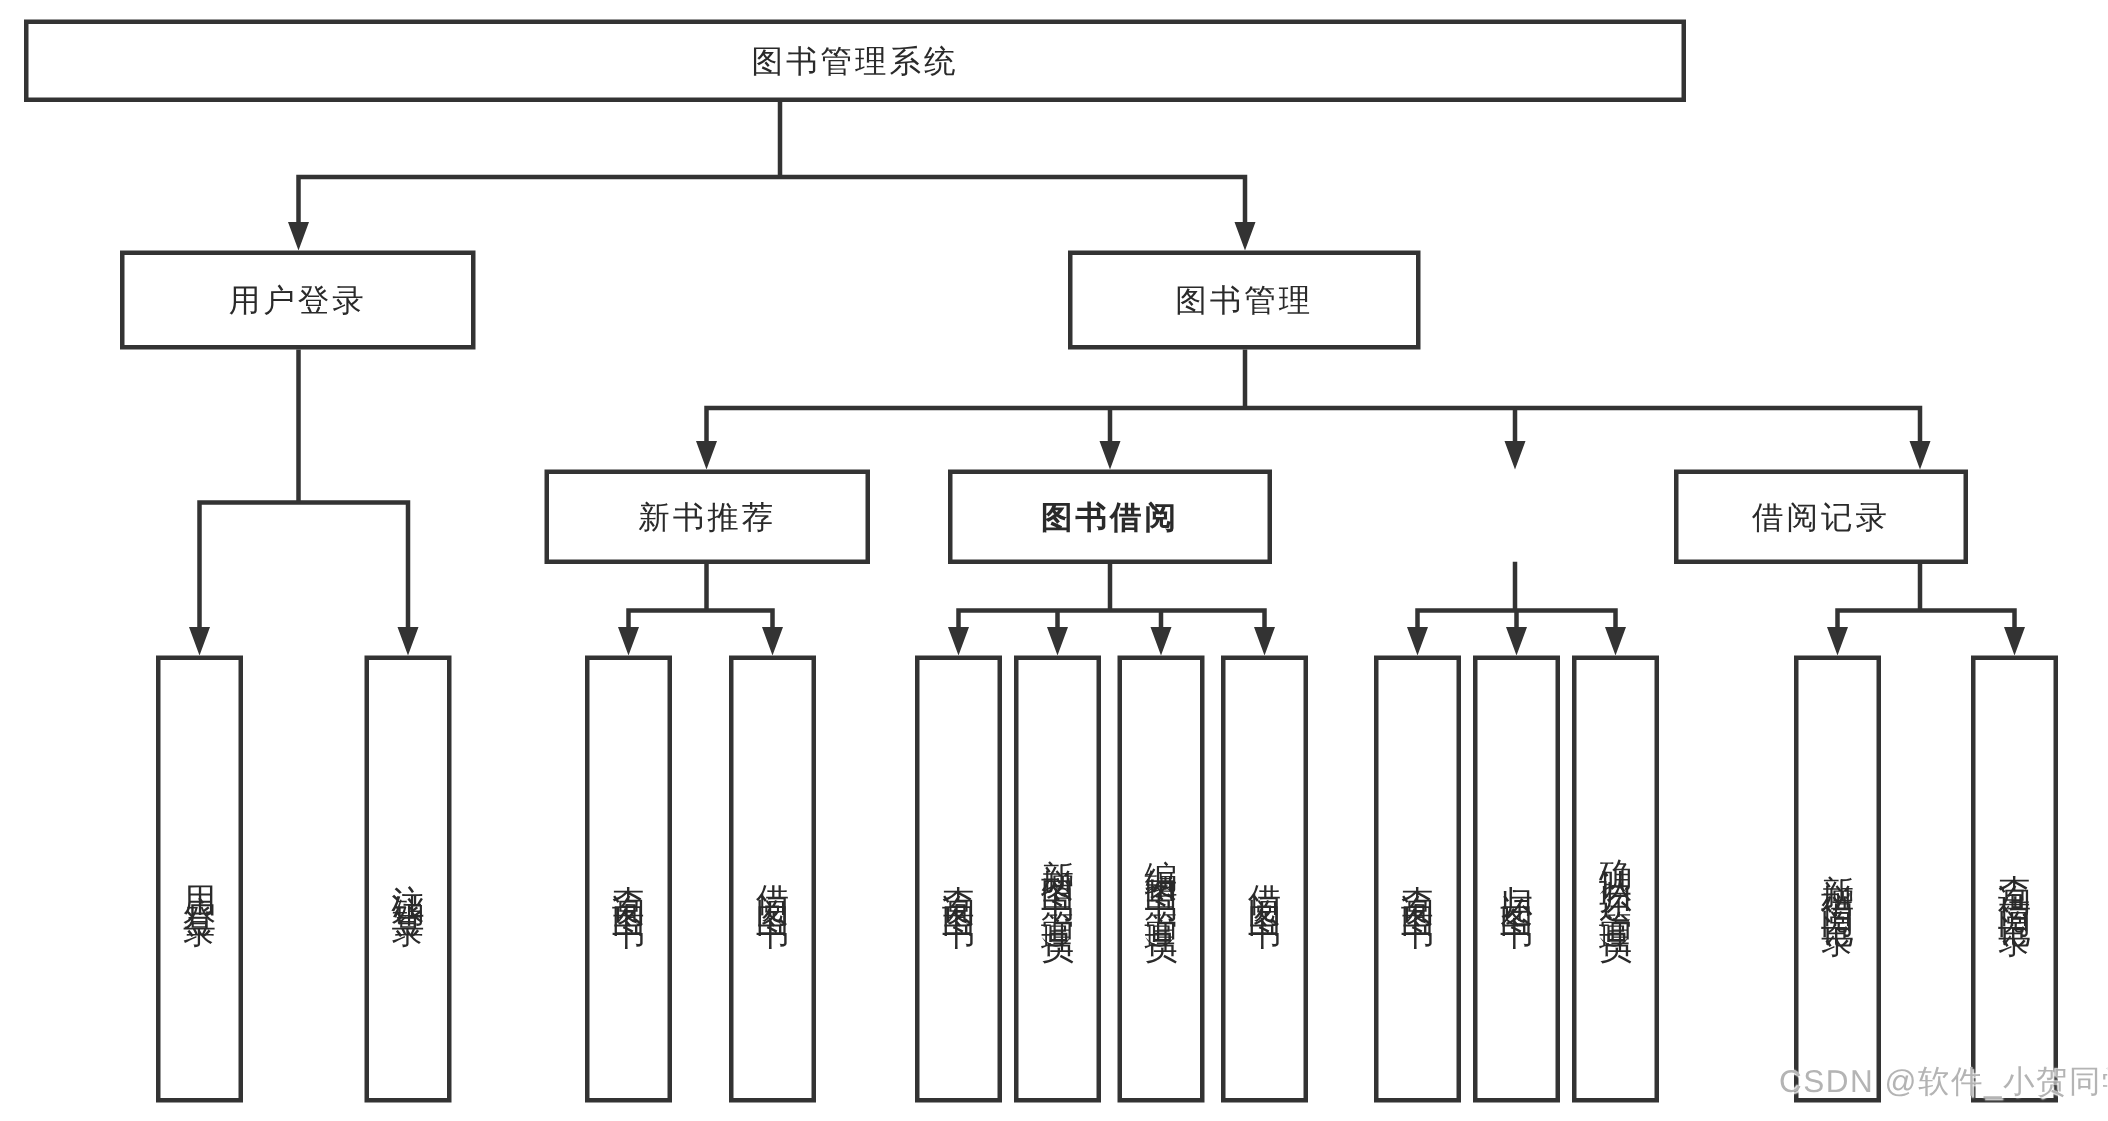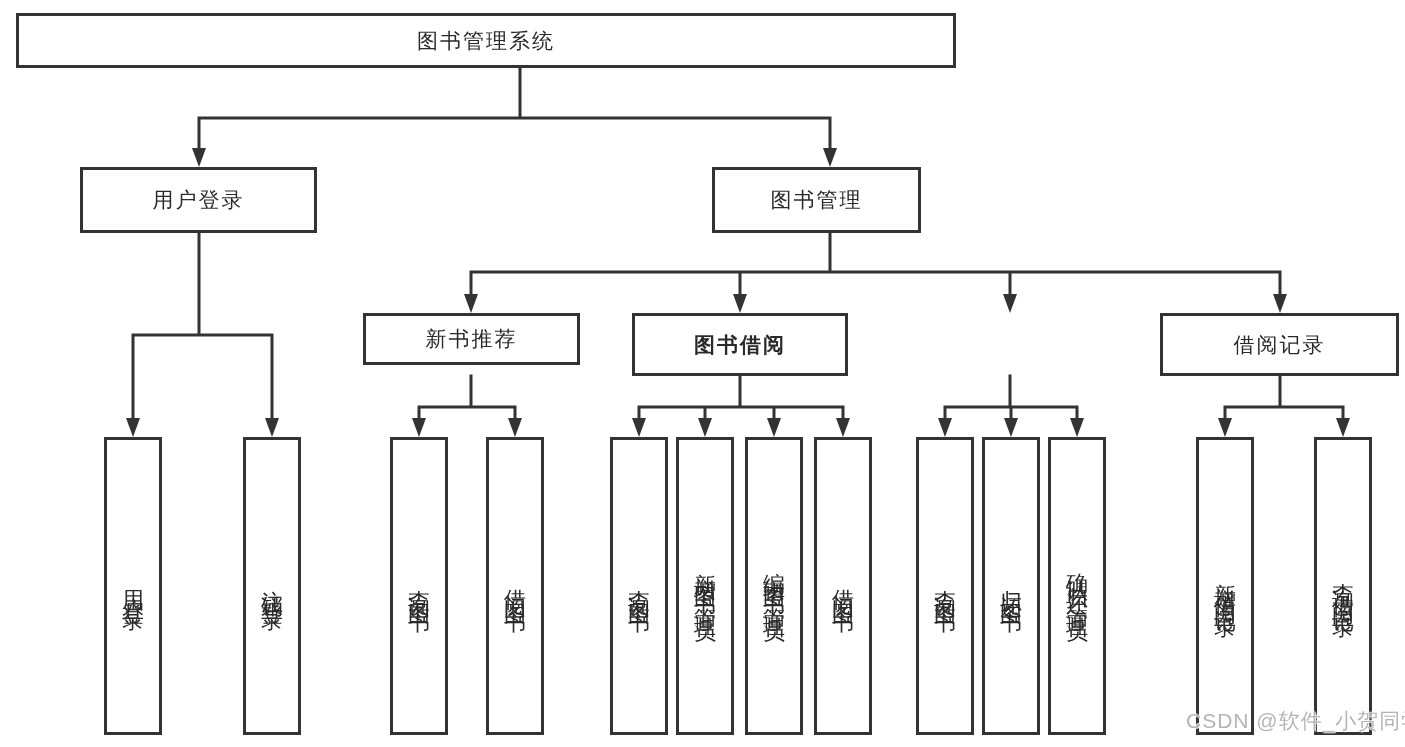--- a/index.html
+++ b/index.html
@@ -129,38 +129,38 @@
       M698,418 L712,418 L705,437 Z
       M767,418 L781,418 L774,437 Z
       M836,418 L850,418 L843,437 Z
       M938,418 L952,418 L945,437 Z
       M1004,418 L1018,418 L1011,437 Z
       M1070,418 L1084,418 L1077,437 Z
       M1218,418 L1232,418 L1225,437 Z
       M1336,418 L1350,418 L1343,437 Z"></path>
   </svg>
 
-  <div class="hbox" style="left:16px; top:13px; width:940px; height:55px;">
+  <div class="hbox" style="left:16px; top:13px; width:1108px; height:55px;">
     <span class="lbl">图书管理系统</span>
   </div>
 
   <div class="hbox" style="left:80px; top:167px; width:237px; height:66px;">
     <span class="lbl">用户登录</span>
   </div>
-  <div class="hbox" style="left:712px; top:167px; width:209px; height:66px;">
+  <div class="hbox" style="left:712px; top:167px; width:235px; height:66px;">
     <span class="lbl">图书管理</span>
   </div>
 
-  <div class="hbox" style="left:363px; top:313px; width:217px; height:52px;">
+  <div class="hbox" style="left:363px; top:313px; width:217px; height:63px;">
     <span class="lbl">新书推荐</span>
   </div>
   <div class="hbox" style="left:632px; top:313px; width:216px; height:63px;font-weight:bold;">
     <span class="lbl">图书借阅</span>
   </div>
-  <div class="hbox" style="left:1116px; top:313px; width:239px; height:63px;margin-left:44px;">
+  <div class="hbox" style="left:1116px; top:313px; width:196px; height:63px;">
     <span class="lbl">借阅记录</span>
   </div>
 
   <div class="vbox" style="left:104px;">
     <span class="vlbl">用户登录</span>
   </div>
   <div class="vbox" style="left:243px;">
     <span class="vlbl">注销登录</span>
   </div>
 

